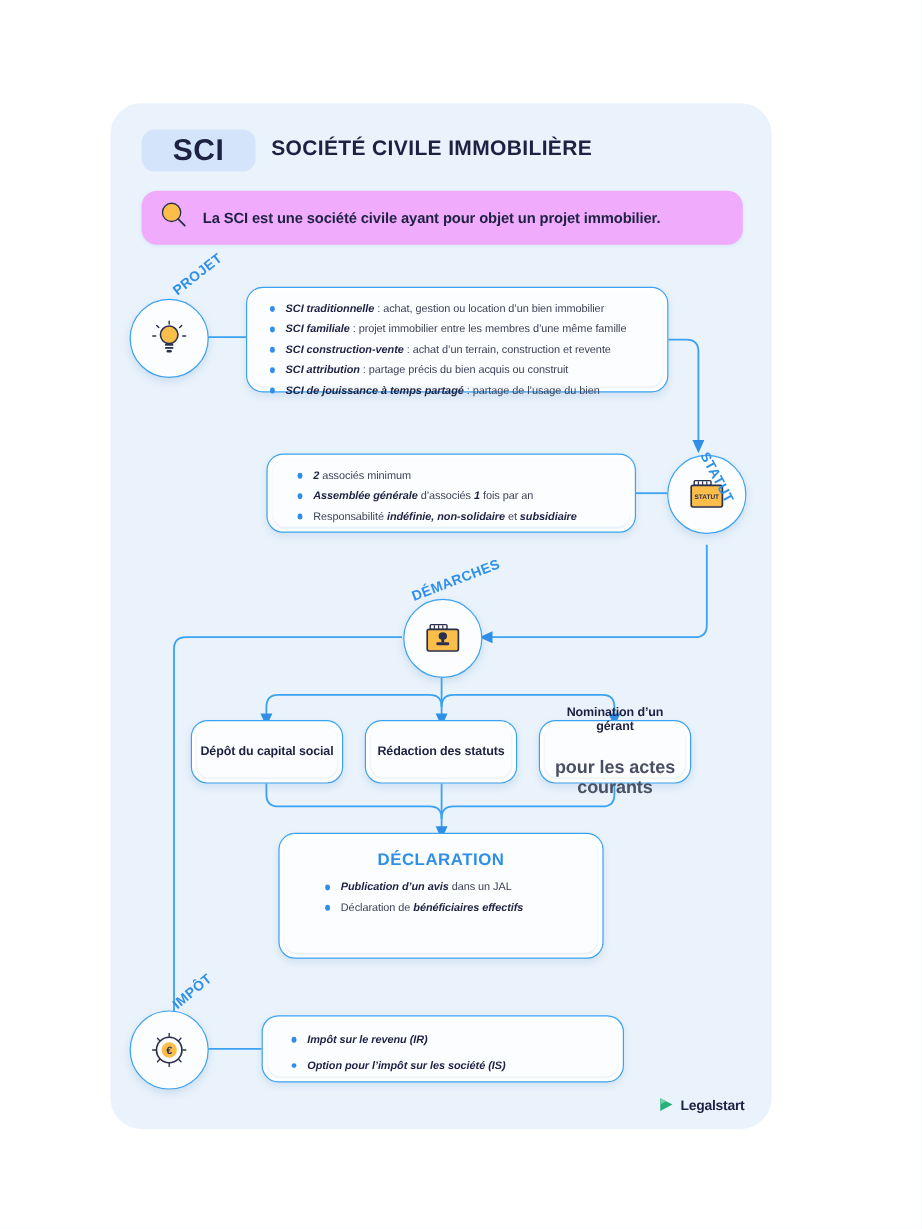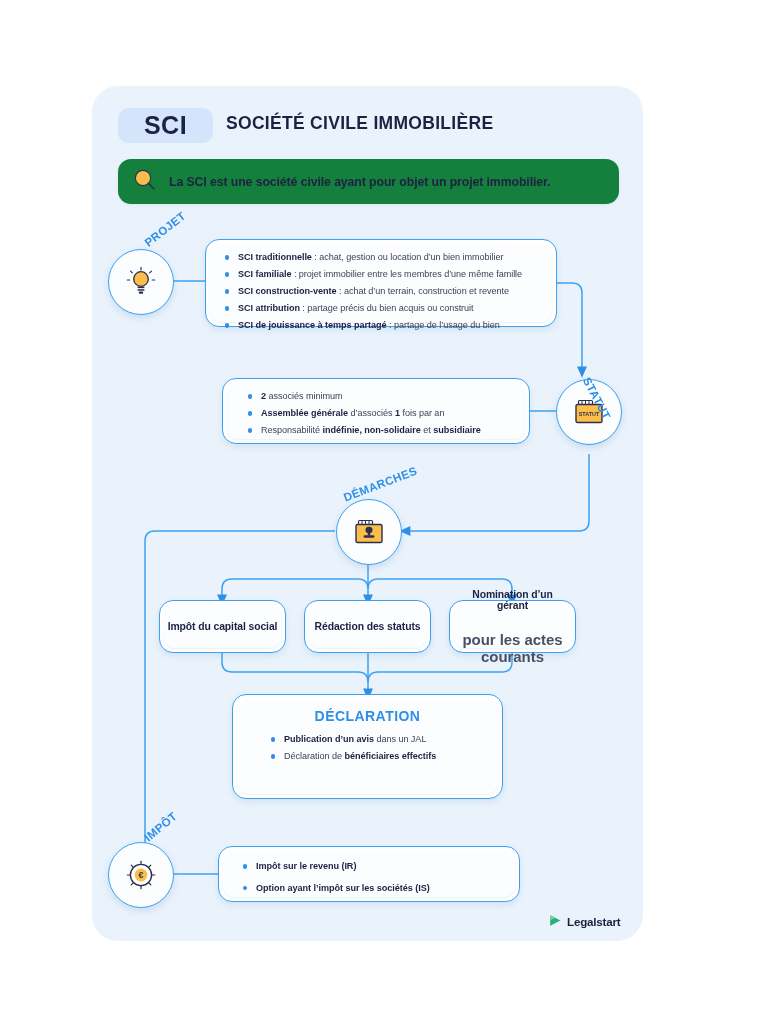--- a/index.html
+++ b/index.html
@@ -26,21 +26,21 @@
     color:#1d2142;font-size:25px;font-weight:bold;letter-spacing:.5px;
   }
   #header-title{
     position:absolute;left:226px;top:113px;
     color:#1d2142;font-size:17.5px;font-weight:bold;letter-spacing:.3px;
   }
 
   
   #intro{
     position:absolute;left:118px;top:159px;width:501px;height:45px;
-    background:#15803d;border-radius:13px;
+    background:#f0abfc;border-radius:13px;
     display:flex;align-items:center;
     box-shadow:0 1px 3px rgba(100,140,190,.13);
   }
   #intro .mag{margin-left:14px;margin-right:11px;flex:0 0 auto;}
   #intro .txt{
     color:#1d2142;font-size:12.3px;font-weight:bold;letter-spacing:-.1px;
   }
 
   
   .node{
@@ -70,21 +70,21 @@
   ul.blist{list-style:none;margin:0;padding:0;}
   ul.blist li{
     position:relative;padding-left:15px;margin:0 0 4.5px 0;
     color:#3d4256;font-size:9.1px;line-height:12.5px;letter-spacing:-.05px;
   }
   ul.blist li:last-child{margin-bottom:0;}
   ul.blist li::before{
     content:"";position:absolute;left:2px;top:4.4px;
     width:4.2px;height:4.2px;border-radius:50%;background:#2f8fe8;
   }
-  ul.blist b{color:#1d2142;font-weight:bold;}
+  ul.blist b{color:#1d2142;font-weight:bold;font-style:italic;}
 
   .step-box{
     display:flex;align-items:center;justify-content:center;
     flex-direction:column;text-align:center;
   }
   .step-title{color:#1d2142;font-size:10.4px;font-weight:bold;letter-spacing:-.1px;}
   .step-sub{color:#4a5063;font-size:15px;margin-top:20px;letter-spacing:-.05px;font-weight:bold;}
 
   #decl-title{
     text-align:center;color:#2f8fe8;font-size:14px;
@@ -212,21 +212,21 @@
       <ellipse cx="18" cy="14" rx="3.5" ry="3.2" fill="#2b2f4e"></ellipse>
       <rect x="16.8" y="16.4" width="2.4" height="3" fill="#2b2f4e"></rect>
       <rect x="12.6" y="19.2" width="10.8" height="2.6" rx="1.2" fill="#2b2f4e"></rect>
     </svg>
   </div>
   <div class="node-label" style="left:344px;top:492px;transform:rotate(-21deg);transform-origin:0 50%;">DÉMARCHES</div>
 
   <div class="box step-box" style="left:159px;top:600px;width:127px;height:53px;">
     <div class="box-inner"></div>
     <div style="position:relative;z-index:2;text-align:center;padding:0 6px;">
-      <div class="step-title">Impôt du capital social</div>
+      <div class="step-title">Dépôt du capital social</div>
     </div>
   </div>
   <div class="box step-box" style="left:304px;top:600px;width:127px;height:53px;">
     <div class="box-inner"></div>
     <div style="position:relative;z-index:2;text-align:center;padding:0 6px;">
       <div class="step-title">Rédaction des statuts</div>
     </div>
   </div>
   <div class="box step-box" style="left:449px;top:600px;width:127px;height:53px;">
     <div class="box-inner"></div>
@@ -263,21 +263,21 @@
           <line x1="9" y1="25" x2="7.2" y2="26.8"></line>
       </g>
     </svg>
   </div>
   <div class="node-label" style="left:146px;top:833px;transform:rotate(-40deg);transform-origin:0 50%;">IMPÔT</div>
 
   <div class="box" style="left:218px;top:846px;width:302px;height:56px;">
     <div class="box-inner"></div>
     <ul class="blist" id="impot-list" style="position:absolute;left:22px;top:13px;right:12px;">
         <li style="margin-bottom: 9px;"><b>Impôt sur le revenu (IR)</b></li>
-        <li style="margin-bottom: 9px;"><b>Option ayant l’impôt sur les sociétés (IS)</b></li>
+        <li style="margin-bottom: 9px;"><b>Option pour l’impôt sur les société (IS)</b></li>
       </ul>
   </div>
 
   <div id="logo">
     <svg width="15" height="15" viewBox="0 0 15 15" style="margin-right:4px;">
       <path d="M2.2,2.2 L12.4,7.5 L2.2,12.8 Z" fill="#27b07a"></path>
       <path d="M2.2,2.2 L7.2,4.8 L2.2,7.4 Z" fill="#6fd3a8"></path>
     </svg>
     <span class="lw">Legalstart</span>
   </div>

